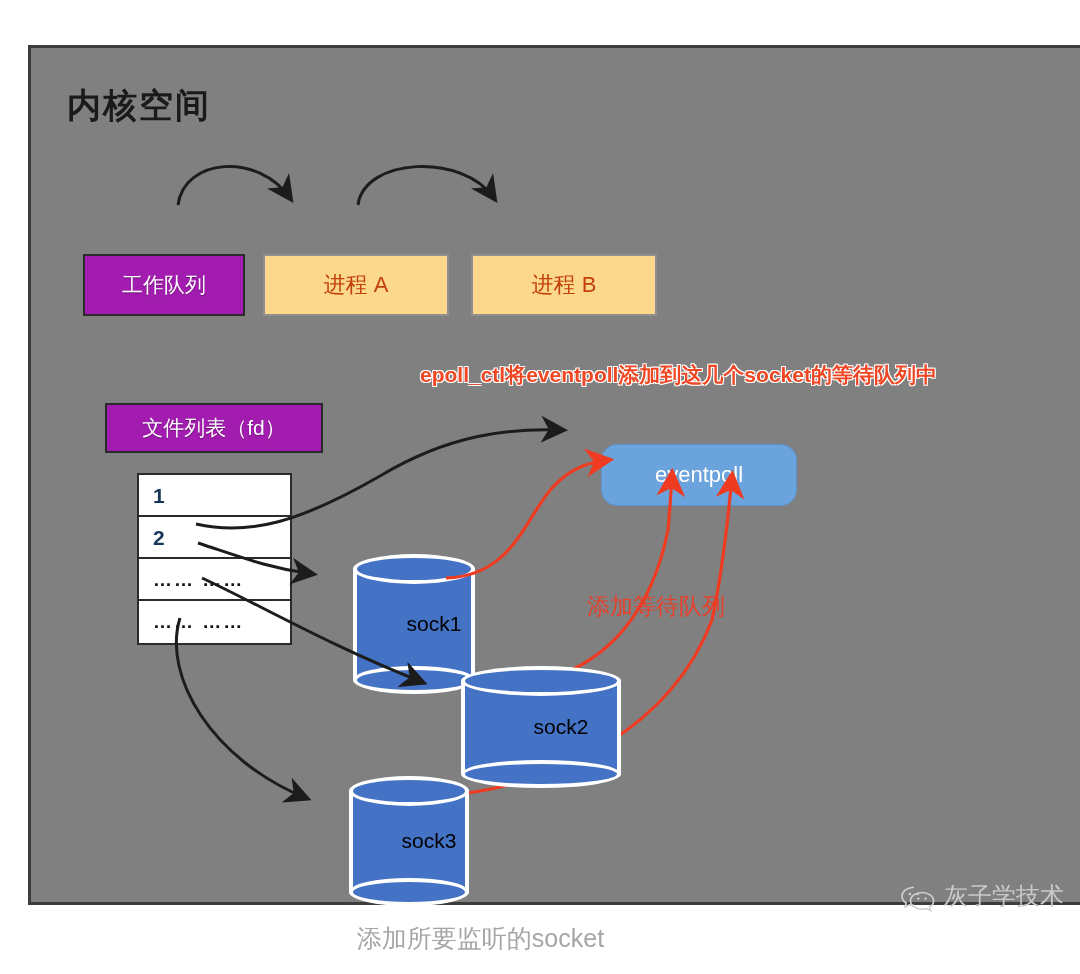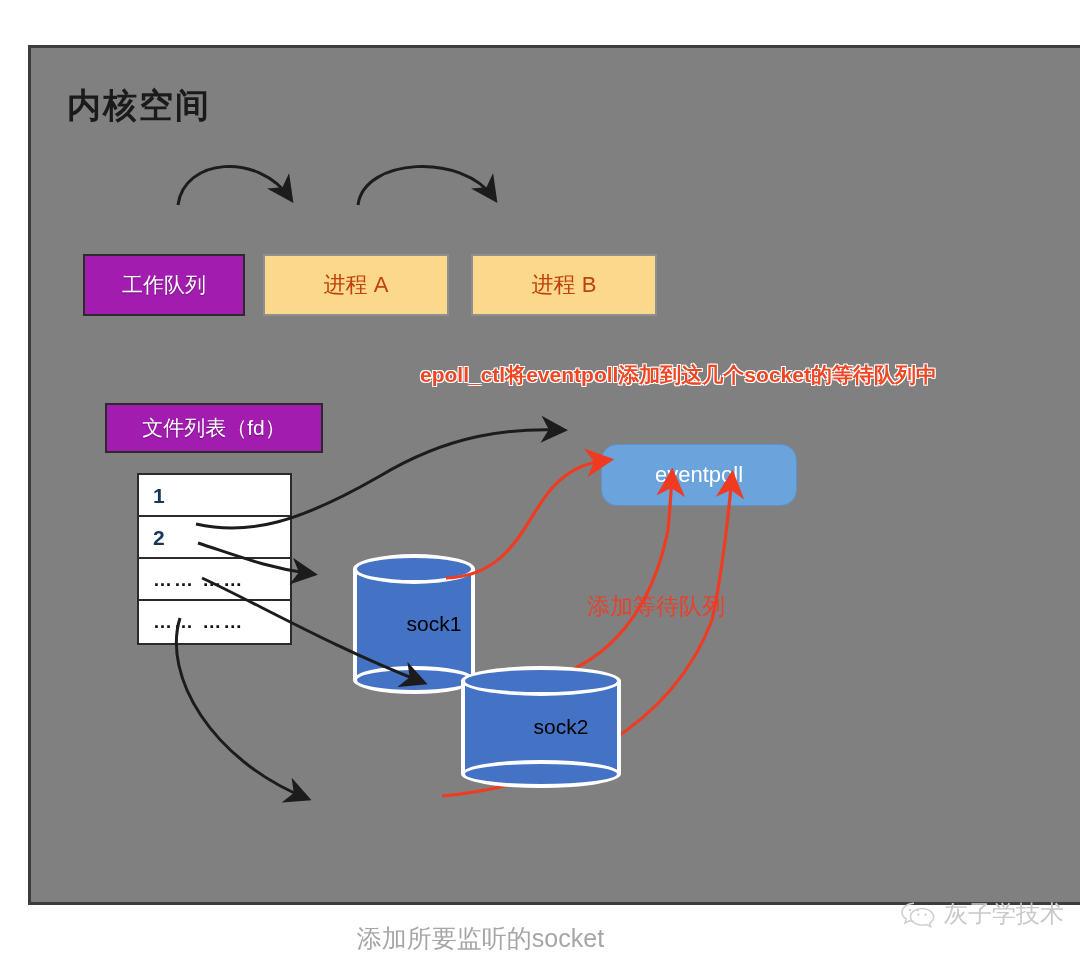--- a/index.html
+++ b/index.html
@@ -198,23 +198,23 @@
     left: 0;
     top: 922px;
     width: 961px;
     text-align: center;
     color: #a6a6a6;
     font-size: 25px;
   }
   #watermark {
     position: absolute;
     right: 16px;
-    top: 898px;
+    top: 880px;
     display: flex;
-    align-items: center;
+    align-items: flex-end;
     gap: 8px;
     color: #c9c9c9;
     font-size: 24px;
   }
 </style>
 </head>
 <body>
 
 <div id="kernel-panel">
 
@@ -254,20 +254,26 @@
     <div class="label">sock1</div>
   </div>
 
   <div class="cyl" id="sock2">
     <div class="body"></div>
     <div class="bottom"></div>
     <div class="top"></div>
     <div class="label">sock2</div>
   </div>
 
+  <div class="cyl" id="sock3">
+    <div class="body"></div>
+    <div class="bottom"></div>
+    <div class="top"></div>
+    <div class="label">sock3</div>
+  </div>
 
   <div id="red-note">epoll_ctl将eventpoll添加到这几个socket的等待队列中</div>
 
   <div id="red-label-wait">添加等待队列</div>
 </div>
 
 <svg id="arrow-layer" viewBox="0 0 1080 974">
   <defs>
     <marker id="ah-black" markerWidth="9" markerHeight="9" refX="7" refY="4.5" orient="auto" markerUnits="strokeWidth">
       <path d="M0,0 L9,4.5 L0,9 L2.6,4.5 Z" fill="#1c1c1c"></path>

